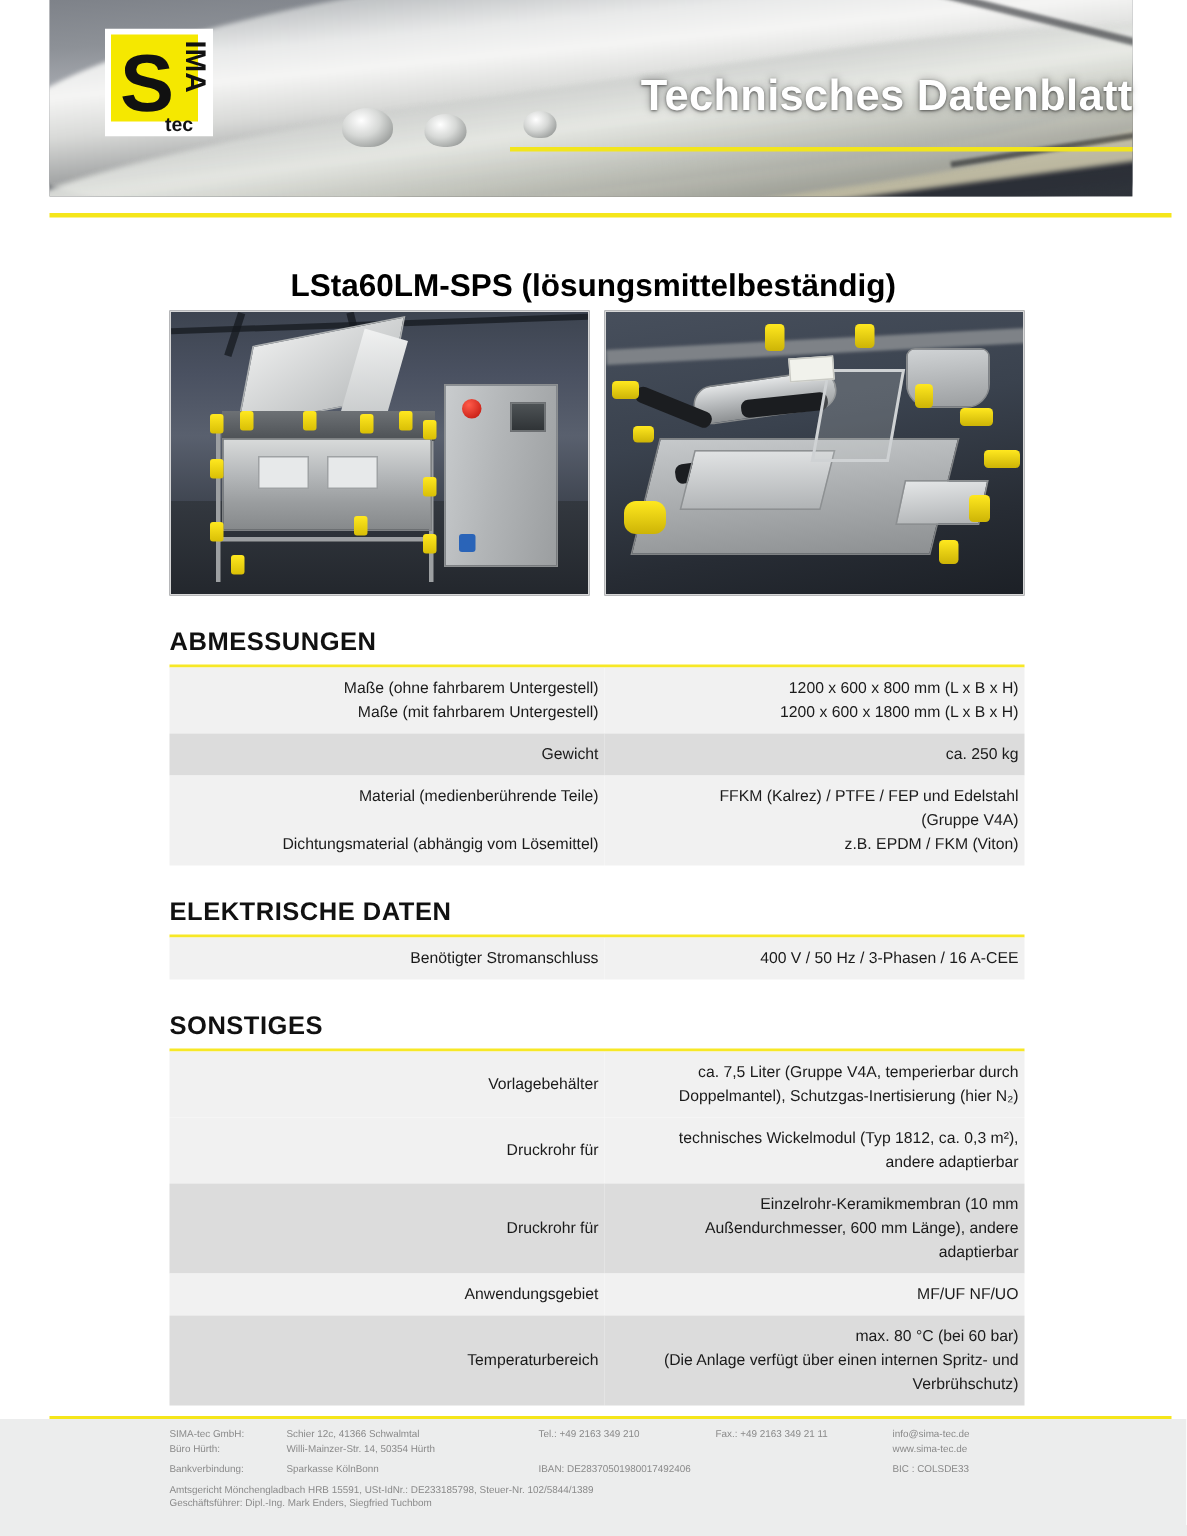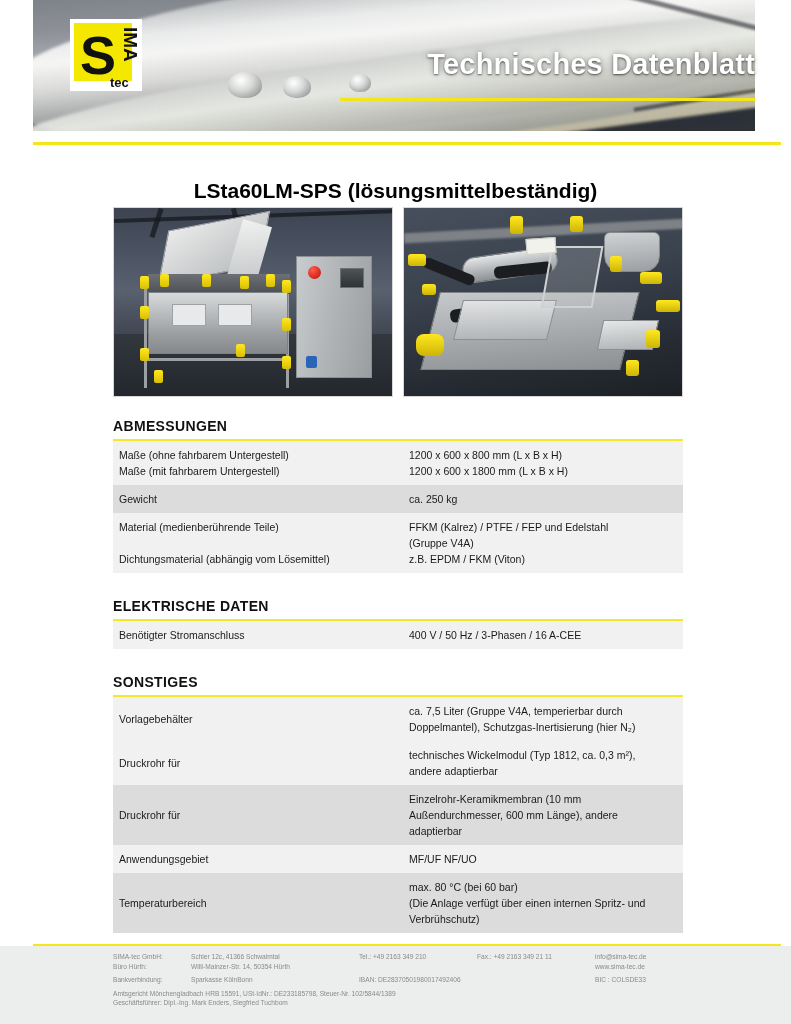--- a/index.html
+++ b/index.html
@@ -299,21 +299,21 @@
     border-radius: 3px;
   }
 
   
   .section {
     position: absolute;
     left: 113px;
     width: 570px;
   }
   .section-heading {
-    font-size: 14px;
+    font-size: 17px;
     font-weight: bold;
     letter-spacing: .35px;
     color: #111111;
     padding-bottom: 5px;
   }
   .heading-rule {
     height: 2px;
     background: #f7e826;
     margin-bottom: 0;
   }
@@ -326,21 +326,21 @@
   .spec-table tr.even { background: #dcdcdc; }
   .spec-table td {
     font-size: 10.5px;
     line-height: 16px;
     color: #1a1a1a;
     padding: 6px 4px 6px 6px;
     vertical-align: middle;
   }
   .spec-table td.key   { width: 290px; }
   .spec-table td.value { width: 280px; }
-  .spec-table td .ln { display: block; }
+  .spec-table td .ln { display: block; text-align: right; }
 
   
   .footer {
     position: absolute;
     left: 0;
     top: 944px;
     width: 791px;
     height: 80px;
   }
   .footer-rule {

